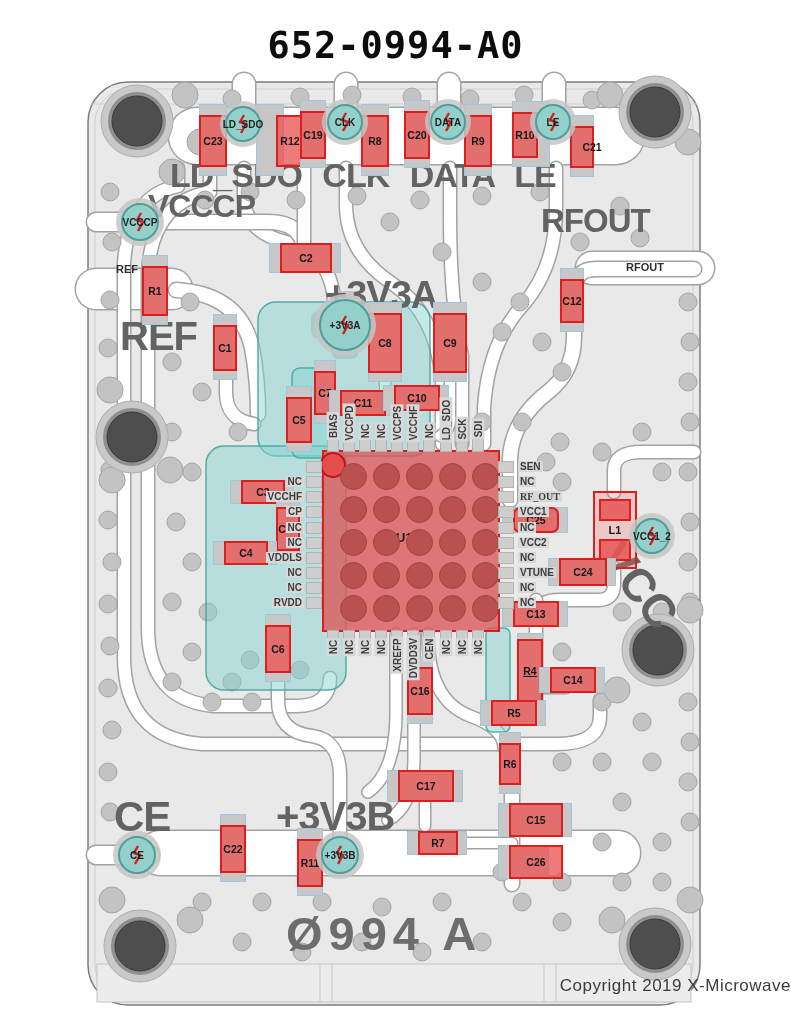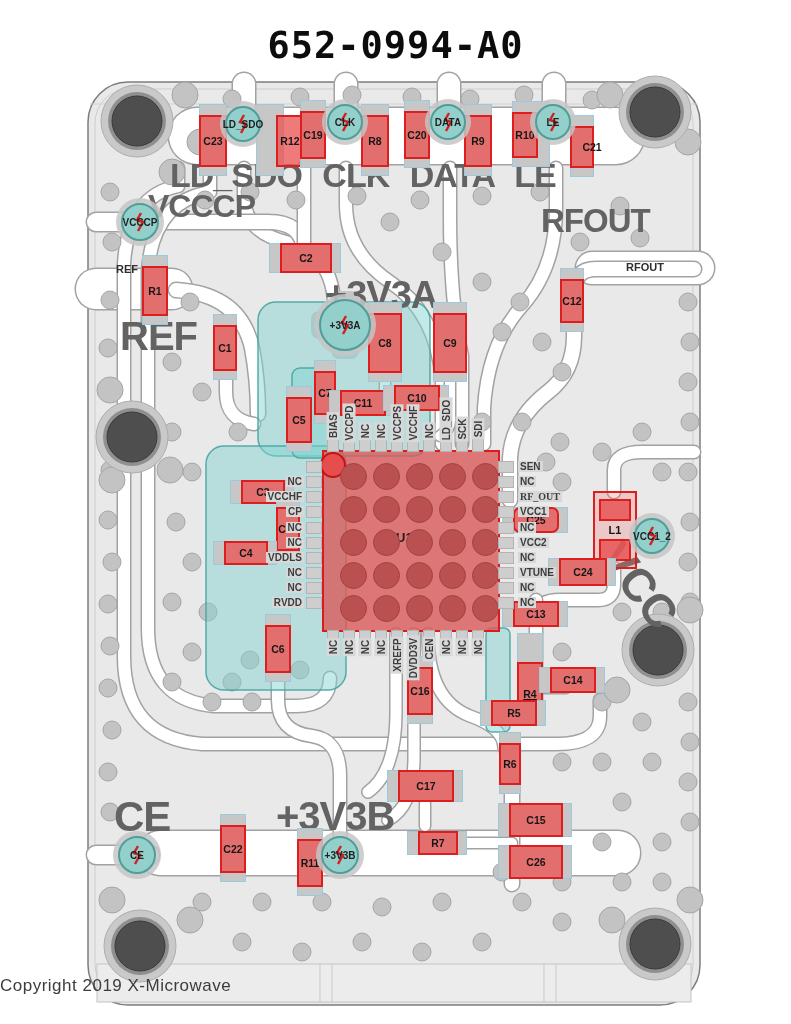--- a/index.html
+++ b/index.html
@@ -6,21 +6,21 @@
   body{width:791px;height:1024px;font-family:"Liberation Sans",sans-serif;}
   #scene{position:relative;width:791px;height:1024px;overflow:hidden;background:#fff;}
   #base{position:absolute;left:0;top:0;}
   .title{position:absolute;left:0;top:24px;width:791px;text-align:center;
          font-family:"DejaVu Sans Mono",monospace;font-weight:bold;font-size:37px;
          letter-spacing:1px;color:#0c0c0c;white-space:nowrap;}
   .silk{position:absolute;color:#636363;font-weight:bold;white-space:nowrap;
         letter-spacing:-1px;line-height:1;}
   .silk-small{position:absolute;color:#2e2e2e;font-weight:bold;font-size:11px;
         white-space:nowrap;line-height:1;}
-  .copyright{position:absolute;left:0;top:976px;width:791px;text-align:left;
+  .copyright{position:absolute;left:0;top:976px;width:791px;text-align:right;
         font-size:17px;color:#3c3c3c;letter-spacing:.5px;}
   .boardid{position:absolute;left:286px;top:906px;font-size:47px;font-weight:bold;
         color:#6d6d6d;letter-spacing:6px;}
   
   .cmp{position:absolute;background:#c7c7c7;border:1px solid #9cc9dd;box-sizing:border-box;}
   .cmp .body{position:absolute;background:rgba(233,85,85,.78);border:2px solid #dd1e1e;
         box-sizing:border-box;display:flex;align-items:center;justify-content:center;}
   .cmp .ref{font-size:10.5px;font-weight:bold;color:#161616;white-space:nowrap;}
   .cmp-l1{position:absolute;box-sizing:border-box;background:rgba(240,120,120,.28);
         border:2px solid #dd1e1e;display:flex;flex-direction:column;align-items:center;
@@ -293,20 +293,21 @@
   <div class="silk" style="left:170px;top:158px;font-size:34px;word-spacing:12px;">LD_SDO CLK DATA LE</div>
   <div class="silk" style="left:148px;top:190px;font-size:32px;">VCCCP</div>
   <div class="silk" style="left:541px;top:204px;font-size:33px;">RFOUT</div>
   <div class="silk" style="left:120px;top:316px;font-size:40px;">REF</div>
   <div class="silk" style="left:325px;top:276px;font-size:38px;">+3V3A</div>
   <div class="silk vcc-big" style="left:592px;top:562px;font-size:46px;">VCC</div>
   <div class="silk" style="left:114px;top:796px;font-size:42px;">CE</div>
   <div class="silk" style="left:276px;top:796px;font-size:40px;">+3V3B</div>
   <div class="silk-small" style="left:116px;top:264px;">REF</div>
   <div class="silk-small" style="left:626px;top:262px;">RFOUT</div>
+  <div class="boardid">Ø994 A</div>
   <div class="copyright">Copyright 2019 X-Microwave</div>
 
   <div class="chip" id="chip">
     <span class="chip-ref" id="chipref" style="left:72px;top:78px;">U1</span>
     <div class="pin1" style="left:-4px;top:0px;"></div>
   <div class="dot" style="left: 15.5px; top: 10.5px;"></div>
       <div class="dot" style="left: 15.5px; top: 43.5px;"></div>
       <div class="dot" style="left: 15.5px; top: 76.5px;"></div>
       <div class="dot" style="left: 15.5px; top: 109.5px;"></div>
       <div class="dot" style="left: 15.5px; top: 142.5px;"></div>
@@ -457,21 +458,21 @@
         <div class="body" style="left: 10px; top: -1px; width: 48px; height: 28px;">
           <span class="ref">C24</span>
         </div>
       </div>
       <div class="cmp" style="left: 502px; top: 601px; width: 66px; height: 26px;">
         <div class="body" style="left: 10px; top: -1px; width: 46px; height: 26px;">
           <span class="ref">C13</span>
         </div>
       </div>
       <div class="cmp" style="left: 517px; top: 633px; width: 26px; height: 68px;">
-        <div class="body" style="left: -1px; top: 28px; width: 26px; height: 64px; text-decoration: underline;">
+        <div class="body" style="left: -1px; top: 5px; width: 26px; height: 64px; text-decoration: underline;">
           <span class="ref">R4</span>
         </div>
       </div>
       <div class="cmp" style="left: 539px; top: 667px; width: 66px; height: 26px;">
         <div class="body" style="left: 10px; top: -1px; width: 46px; height: 26px;">
           <span class="ref">C14</span>
         </div>
       </div>
       <div class="cmp" style="left: 480px; top: 700px; width: 66px; height: 26px;">
         <div class="body" style="left: 10px; top: -1px; width: 46px; height: 26px;">
@@ -486,21 +487,21 @@
       <div class="cmp" style="left: 499px; top: 732px; width: 22px; height: 62px;">
         <div class="body" style="left: -1px; top: 10px; width: 22px; height: 42px;">
           <span class="ref">R6</span>
         </div>
       </div>
       <div class="cmp" style="left: 498px; top: 803px; width: 74px; height: 34px;">
         <div class="body" style="left: 10px; top: -1px; width: 54px; height: 34px;">
           <span class="ref">C15</span>
         </div>
       </div>
-      <div class="cmp" style="left: 498px; top: 845px; width: 74px; height: 34px;">
+      <div class="cmp" style="left: 498px; top: 845px; width: 51px; height: 34px;">
         <div class="body" style="left: 10px; top: -1px; width: 54px; height: 34px;">
           <span class="ref">C26</span>
         </div>
       </div>
       <div class="cmp" style="left: 387px; top: 770px; width: 76px; height: 32px;">
         <div class="body" style="left: 10px; top: -1px; width: 56px; height: 32px;">
           <span class="ref">C17</span>
         </div>
       </div>
       <div class="cmp" style="left: 407px; top: 831px; width: 60px; height: 24px;">

